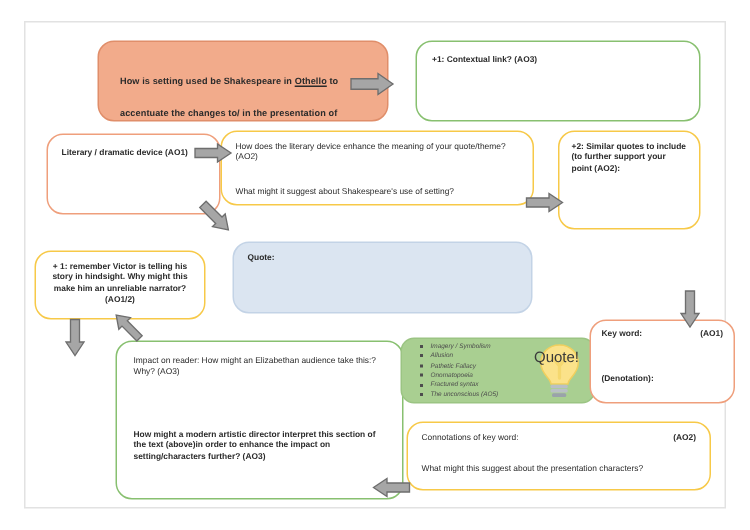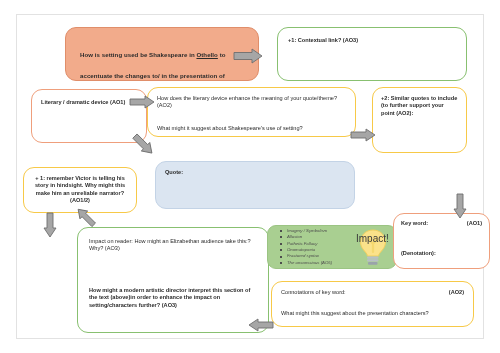--- a/index.html
+++ b/index.html
@@ -141,21 +141,21 @@
       <div class="bulb">
         <svg width="34" height="40" viewBox="0 0 34 40">
           <path d="M17 3 C9.5 3 4.5 8.6 4.5 15 C4.5 19.5 7 22.3 9.3 25 C10.6 26.5 11.2 27.6 11.4 29 L22.6 29 C22.8 27.6 23.4 26.5 24.7 25 C27 22.3 29.5 19.5 29.5 15 C29.5 8.6 24.5 3 17 3 Z" fill="#fbe28a" stroke="#f0cf5e" stroke-width="1"></path>
           <path d="M17 25 L17 17 M17 17 L13 12 M17 17 L21 12" stroke="#f5d86f" stroke-width="2.2" fill="none" stroke-linecap="round"></path>
           <rect x="11" y="29.5" width="11.5" height="2.3" rx="1" fill="#b9c0c6"></rect>
           <rect x="11" y="32.3" width="11.5" height="2.3" rx="1" fill="#b9c0c6"></rect>
           <rect x="12" y="35.1" width="9.5" height="2.6" rx="1" fill="#9aa3aa"></rect>
         </svg>
       </div>
     </div>
-    <div class="hints-label">Impact!</div>
+    <div class="hints-label">Quote!</div>
   </div>
 
   <div class="box edge-salmon" id="b-keyword">
     <div class="row">
       <span class="t-bold">Key word:</span>
       <span class="t-bold ao">(AO1)</span>
     </div>
     <div class="t-bold den">(Denotation):</div>
   </div>
 

